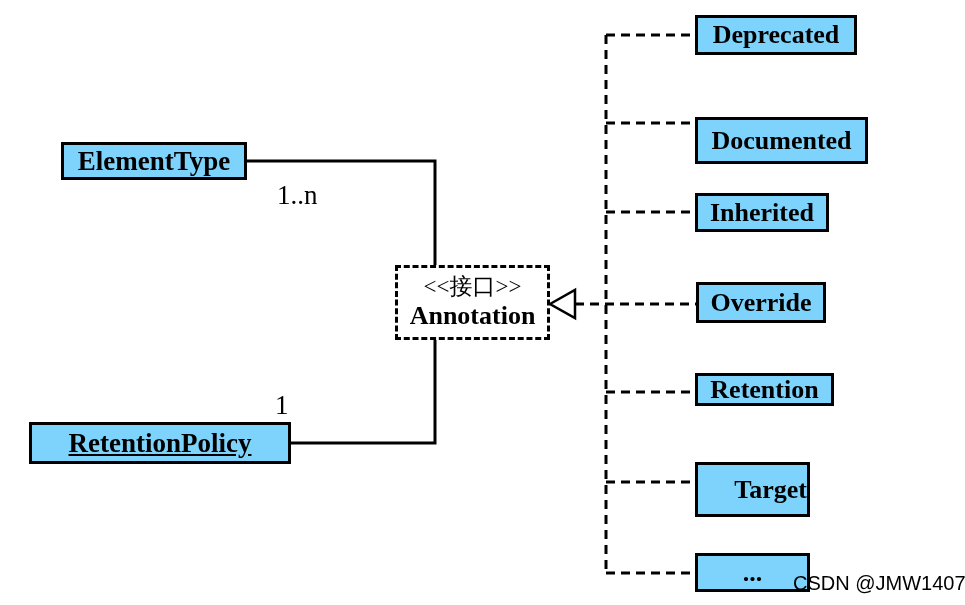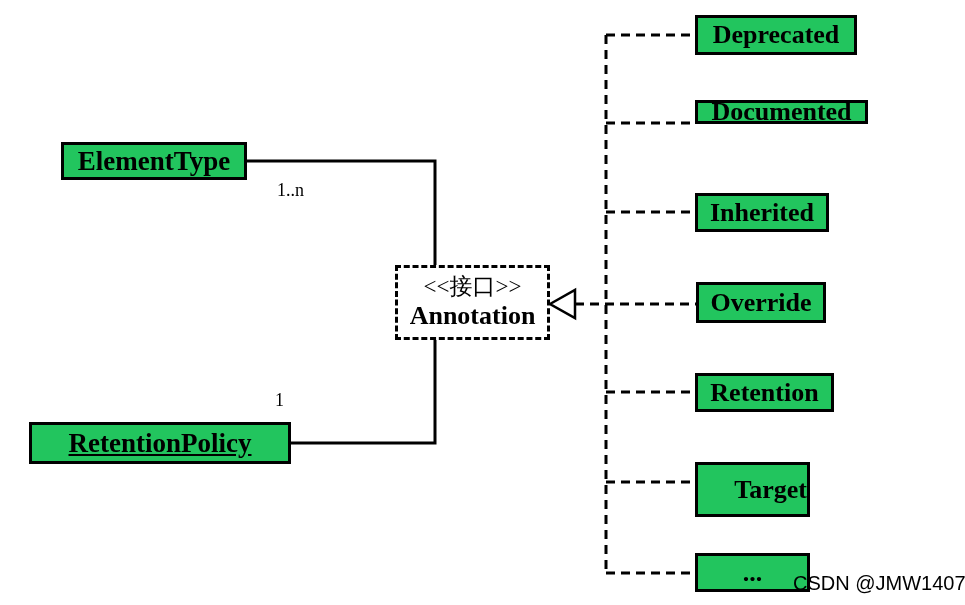--- a/index.html
+++ b/index.html
@@ -13,21 +13,21 @@
   }
   #wires {
     position: absolute;
     left: 0; top: 0;
     width: 965px; height: 605px;
   }
   .uml-box {
     position: absolute;
     box-sizing: border-box;
     border: 3px solid #000000;
-    background: #22c55e;
+    background: #7dd3fc;
     display: flex;
     align-items: center;
     justify-content: center;
     font-weight: bold;
     color: #000000;
     white-space: nowrap;
   }
   .left-box   { font-size: 27px; }
   .right-box  { font-size: 26px; }
   .center-box {
@@ -40,42 +40,42 @@
     align-items: center;
     justify-content: center;
     color: #000000;
     line-height: 1.15;
     text-align: right;
   }
   .stereotype { font-size: 23px; font-weight: normal; }
   .iface-name { font-size: 26px; font-weight: bold; }
   .mult-label {
     position: absolute;
-    font-size: 18px;
+    font-size: 27px;
     color: #000000;
     font-weight: normal;
   }
   .watermark {
     position: absolute;
     left: 793px;
     top: 572px;
     font-family: "Liberation Sans", "DejaVu Sans", sans-serif;
     font-size: 20px;
     color: #000000;
     white-space: nowrap;
   }
   
   #box-elementtype     { left: 61px;  top: 142px; width: 186px; height: 38px; }
   #box-retentionpolicy { left: 29px;  top: 422px; width: 262px; height: 42px; text-decoration: underline; }
   #box-annotation      { left: 395px; top: 265px; width: 155px; height: 75px; }
   #box-deprecated      { left: 695px; top: 15px;  width: 162px; height: 40px; }
-  #box-documented      { left: 695px; top: 100px; width: 173px; height: 24px; }
+  #box-documented      { left: 695px; top: 117px; width: 173px; height: 47px; }
   #box-inherited       { left: 695px; top: 193px; width: 134px; height: 39px; align-items: center; }
   #box-override        { left: 696px; top: 282px; width: 130px; height: 41px; }
-  #box-retention       { left: 695px; top: 373px; width: 139px; height: 39px; }
+  #box-retention       { left: 695px; top: 373px; width: 139px; height: 33px; }
   #box-target          { left: 695px; top: 462px; width: 115px; height: 55px; justify-content: flex-end; }
   #box-more            { left: 695px; top: 553px; width: 115px; height: 39px; }
   #label-1n { left: 277px; top: 180px; }
   #label-1  { left: 275px; top: 390px; }
 </style>
 </head>
 <body>
 
 <div id="canvas">
 

